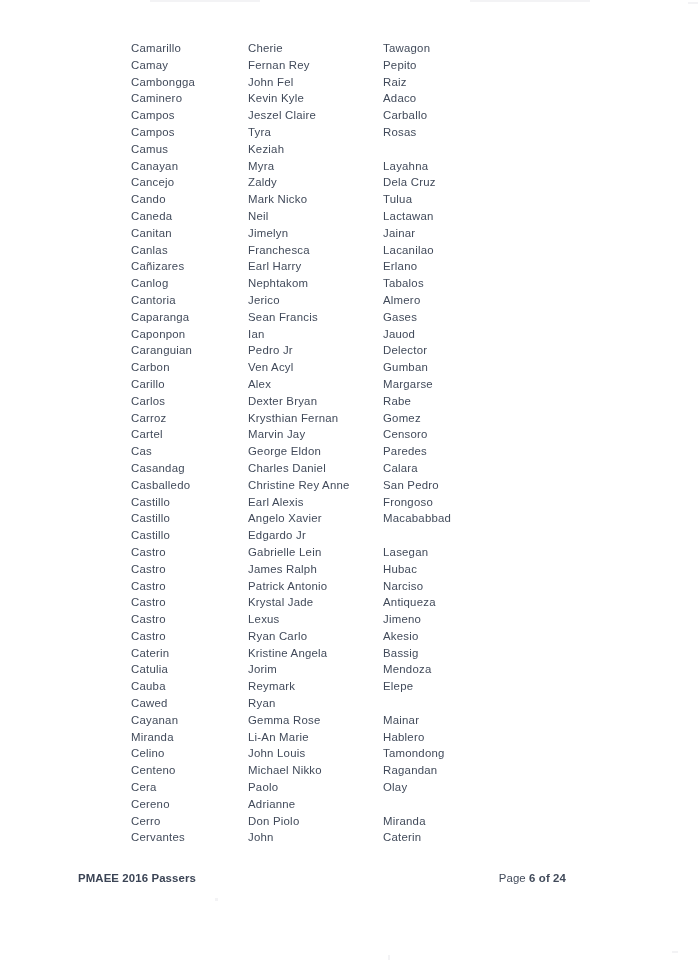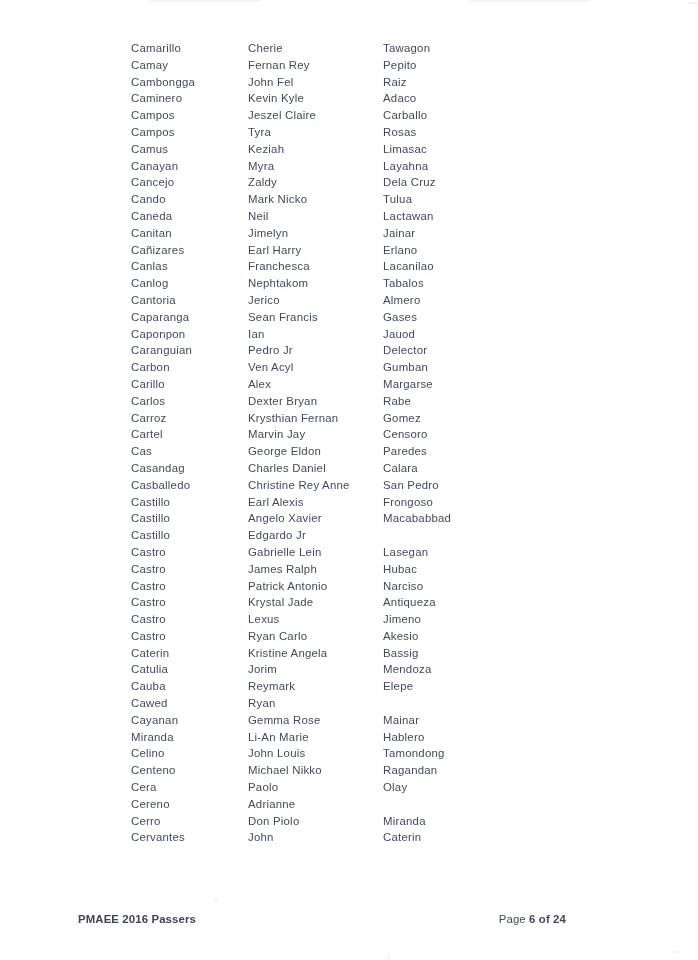--- a/index.html
+++ b/index.html
@@ -65,21 +65,20 @@
   
   .footer {
     position: absolute;
     left: 78px;
     right: 78px;
     top: 872px;
     display: flex;
     justify-content: space-between;
     align-items: baseline;
     font-size: 11.4px;
-    margin-top: 41px;
   }
   .footer-left {
     font-weight: bold;
     color: #3b4455;
     letter-spacing: .01em;
   }
   .footer-right {
     color: #414a5a;
     letter-spacing: .01em;
   }
@@ -126,21 +125,20 @@
         <div class="cell col-extra">Carballo</div>
       </div>
       <div class="roster-row">
         <div class="cell col-surname">Campos</div>
         <div class="cell col-firstname">Tyra</div>
         <div class="cell col-extra">Rosas</div>
       </div>
       <div class="roster-row">
         <div class="cell col-surname">Camus</div>
         <div class="cell col-firstname">Keziah</div>
-        <div class="cell col-extra">Limasac</div>
       </div>
       <div class="roster-row">
         <div class="cell col-surname">Canayan</div>
         <div class="cell col-firstname">Myra</div>
         <div class="cell col-extra">Layahna</div>
       </div>
       <div class="roster-row">
         <div class="cell col-surname">Cancejo</div>
         <div class="cell col-firstname">Zaldy</div>
         <div class="cell col-extra">Dela Cruz</div>
@@ -154,28 +152,28 @@
         <div class="cell col-surname">Caneda</div>
         <div class="cell col-firstname">Neil</div>
         <div class="cell col-extra">Lactawan</div>
       </div>
       <div class="roster-row">
         <div class="cell col-surname">Canitan</div>
         <div class="cell col-firstname">Jimelyn</div>
         <div class="cell col-extra">Jainar</div>
       </div>
       <div class="roster-row">
+        <div class="cell col-surname">Canlas</div>
+        <div class="cell col-firstname">Franchesca</div>
+        <div class="cell col-extra">Lacanilao</div>
+      </div>
+      <div class="roster-row">
         <div class="cell col-surname">Cañizares</div>
         <div class="cell col-firstname">Earl Harry</div>
         <div class="cell col-extra">Erlano</div>
-      </div>
-      <div class="roster-row">
-        <div class="cell col-surname">Canlas</div>
-        <div class="cell col-firstname">Franchesca</div>
-        <div class="cell col-extra">Lacanilao</div>
       </div>
       <div class="roster-row">
         <div class="cell col-surname">Canlog</div>
         <div class="cell col-firstname">Nephtakom</div>
         <div class="cell col-extra">Tabalos</div>
       </div>
       <div class="roster-row">
         <div class="cell col-surname">Cantoria</div>
         <div class="cell col-firstname">Jerico</div>
         <div class="cell col-extra">Almero</div>

